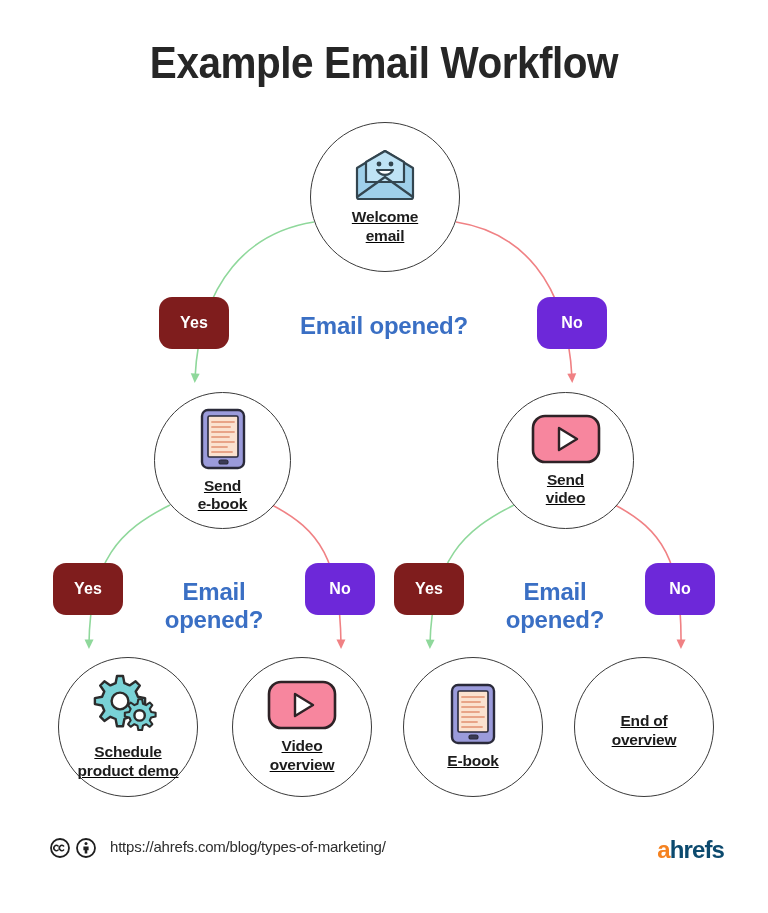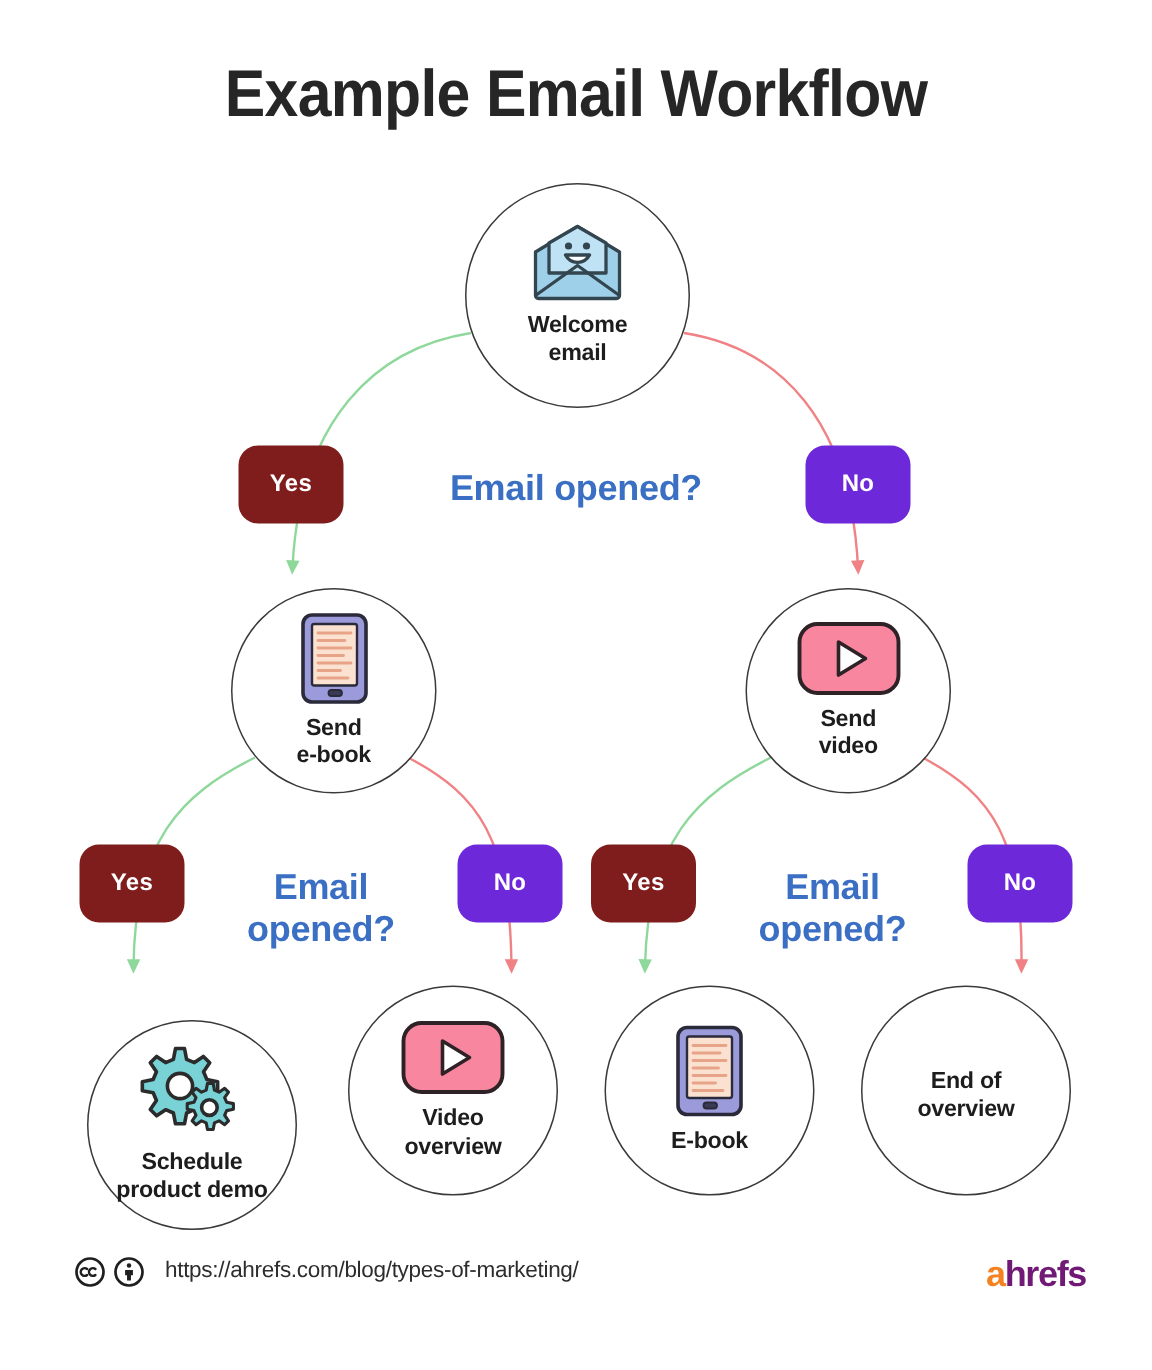--- a/index.html
+++ b/index.html
@@ -47,20 +47,21 @@
   .node {
     position: absolute;
     border: 1.6px solid #3a3a3a;
     border-radius: 50%;
     background: #ffffff;
     box-sizing: border-box;
     display: flex;
     flex-direction: column;
     align-items: center;
     justify-content: center;
+    text-decoration: underline;
   }
   .node .icon-wrap {
     display: flex;
     align-items: center;
     justify-content: center;
   }
   .node .node-label {
     margin-top: 7px;
     text-align: center;
     font-size: 15.5px;
@@ -116,21 +117,21 @@
   .logo {
     position: absolute;
     right: 44px;
     top: 838px;
     font-size: 24px;
     font-weight: bold;
     letter-spacing: -0.9px;
     line-height: 1;
   }
   .logo .a { color: #F58220; }
-  .logo .hrefs { color: #701a75; }
+  .logo .hrefs { color: #0c4a6e; }
 </style>
 </head>
 <body>
 
 <div id="canvas">
 
   <div class="title">Example Email Workflow</div>
 
   <svg class="edges" viewBox="0 0 768 913" width="768" height="913">
     <defs>
@@ -225,21 +226,21 @@
   <div class="badge yes" style="left:394px; top:563px; width:70px; height:52px;">
     <span>Yes</span>
   </div>
   <div class="question" style="left:474px; top:578px; width:162px;">
     <span>Email opened?</span>
   </div>
   <div class="badge no" style="left:645px; top:563px; width:70px; height:52px;">
     <span>No</span>
   </div>
 
-  <div class="node" style="left:58px; top:680px; width:140px; height:140px;">
+  <div class="node" style="left:58px; top:657px; width:140px; height:140px;">
     <div class="icon-wrap">
       <svg width="74" height="62" viewBox="0 0 74 62">
         <g fill="#79D2D6" stroke="#2B2B2B" stroke-width="2.4" stroke-linejoin="round">
           <path d="M26,2 L32,2 L33.4,9.2 L38.6,11.4 L44.6,7.3 L48.8,11.5
                    L44.7,17.5 L46.9,22.7 L54.1,24.1 L54.1,30.1 L46.9,31.5
                    L44.7,36.7 L48.8,42.7 L44.6,46.9 L38.6,42.8 L33.4,45
                    L32,52.2 L26,52.2 L24.6,45 L19.4,42.8 L13.4,46.9 L9.2,42.7
                    L13.3,36.7 L11.1,31.5 L3.9,30.1 L3.9,24.1 L11.1,22.7
                    L13.3,17.5 L9.2,11.5 L13.4,7.3 L19.4,11.4 L24.6,9.2 Z"></path>
           <circle cx="29" cy="27" r="8.4" fill="#ffffff"></circle>

